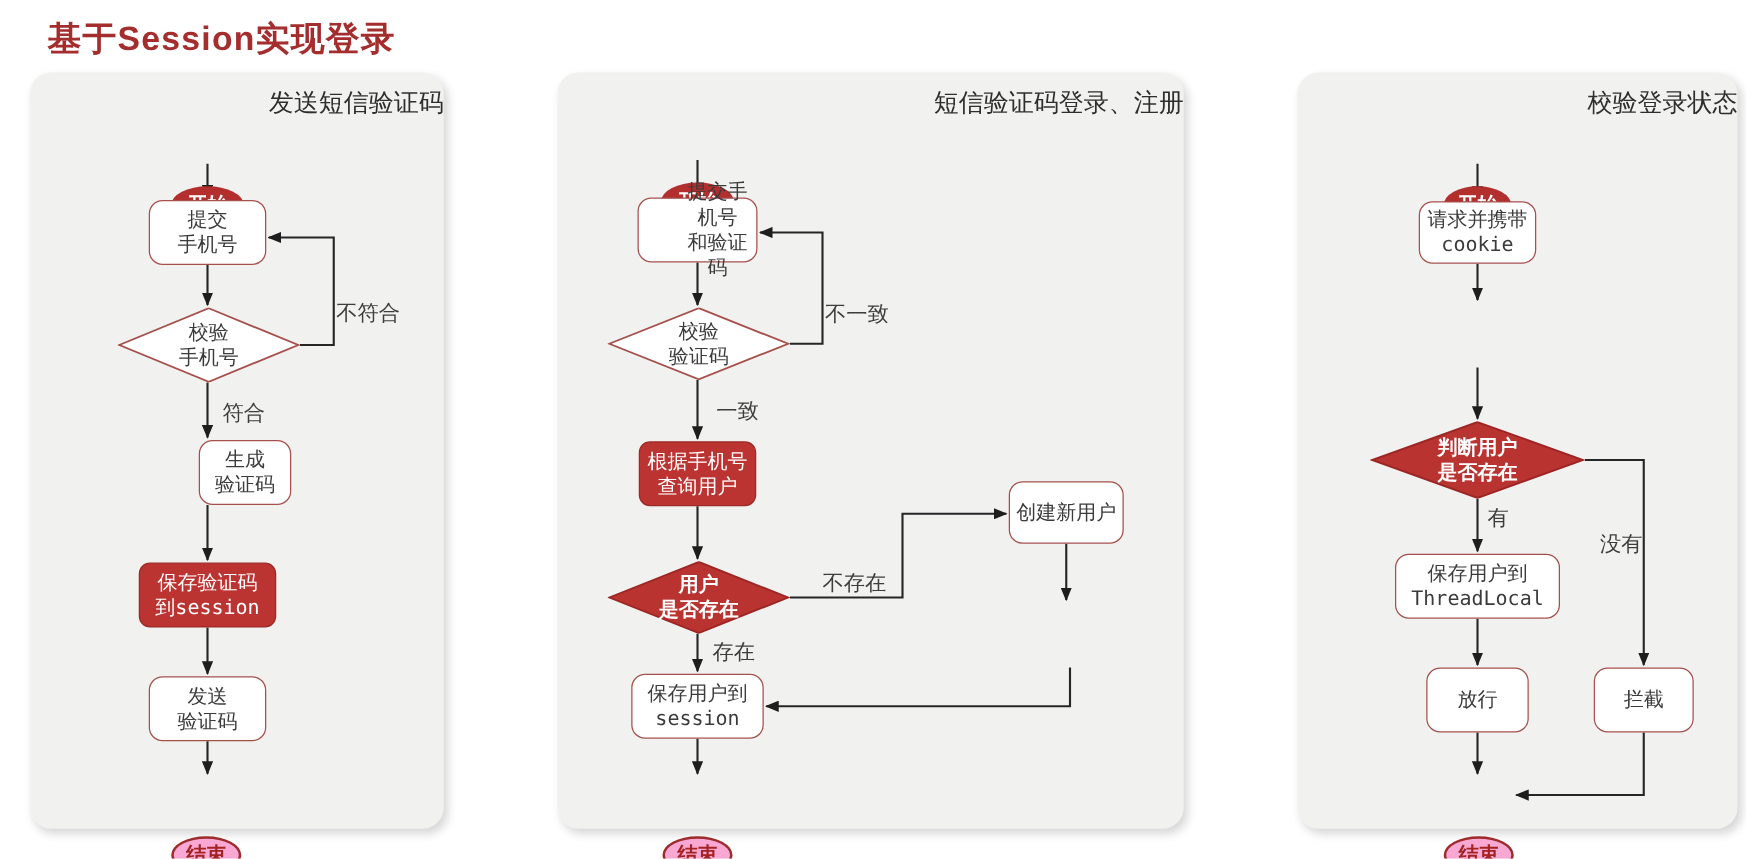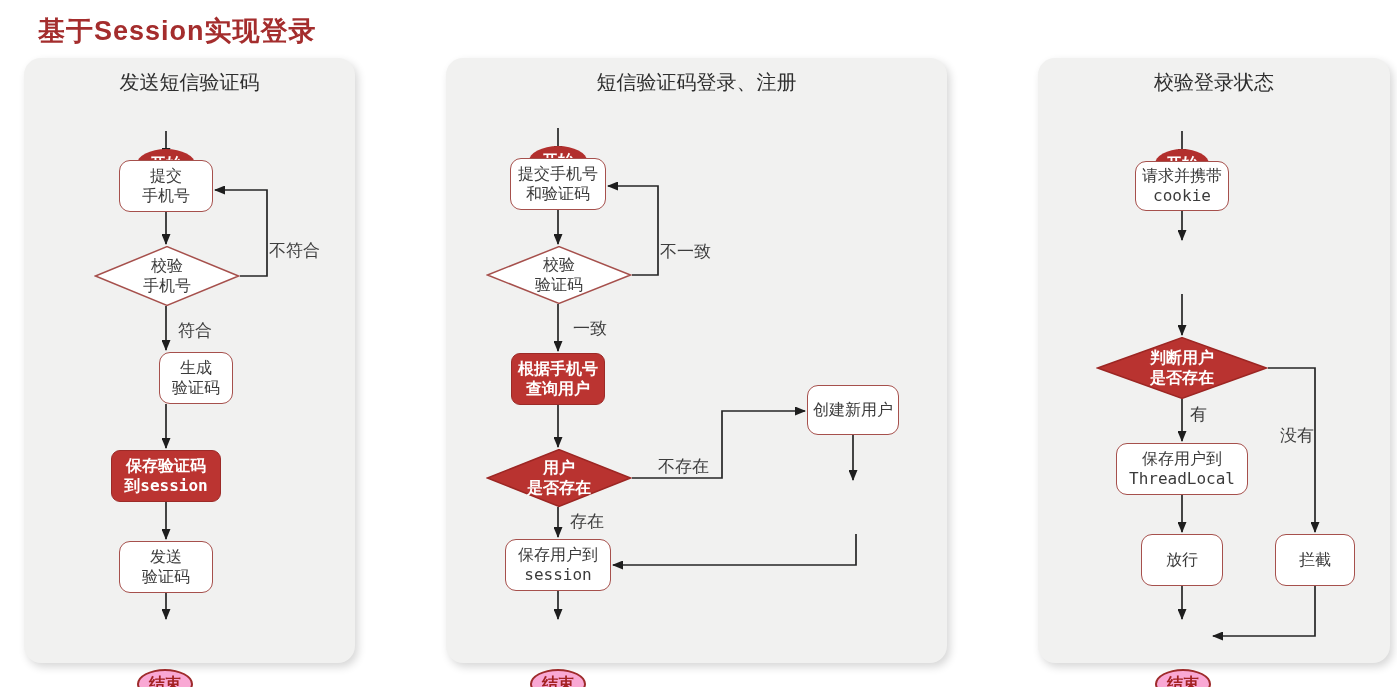--- a/index.html
+++ b/index.html
@@ -13,38 +13,38 @@
   }
 
   .panel {
     position:absolute; top:58px; height:605px;
     background:#f1f1f0; border-radius:17px;
     box-shadow:3px 4px 8px rgba(0,0,0,0.16);
     z-index:1;
   }
   .panel-title {
     position:absolute; top:11px; left:0; width:100%;
-    text-align:center; font-size:20px; color:#2e2e2e; font-weight:500;
+    text-align:right; font-size:20px; color:#2e2e2e; font-weight:500;
   }
 
   .arrows { position:absolute; left:0; top:0; width:1397px; height:687px; z-index:2; pointer-events:none; }
   .arrows polyline, .arrows line { fill:none; stroke:#262626; stroke-width:1.7; }
 
   .node {
     position:absolute; z-index:3;
     display:flex; align-items:center; justify-content:center; text-align:center;
   }
   .node-text {
     position:relative; z-index:2;
     white-space:pre-line; font-size:16px; line-height:1.28; color:#3b3b3b;
     font-family:"DejaVu Sans Mono", "Liberation Sans", sans-serif;
   }
   .box { background:#ffffff; border:1.5px solid #a6504c; border-radius:11px; }
   .red-box { background:#bb3431; border:1px solid #9c2a27; border-radius:9px; }
-  .red-box .node-text { color:#ffffff; font-weight:bold; }
+  .red-box .node-text { color:#ffffff; font-weight:normal; }
   .ellipse { border-radius:50%;margin-top:48px; }
   .start { background:#b22f2d; }
   .start .node-text { color:#ffffff; font-weight:bold; }
   .end { background:#f9a8d4; border:2.5px solid #9e2b2b; }
   .end .node-text { color:#a32222; font-weight:bold; }
 
   .diamond svg { position:absolute; left:0; top:0; width:100%; height:100%; z-index:1; }
   .diamond polygon { fill:#ffffff; stroke:#a6504c; stroke-width:1.5; vector-effect:non-scaling-stroke; }
   .diamond.red polygon { fill:#b93330; stroke:#9c2623; }
   .diamond.red .node-text { color:#ffffff; font-weight:bold; }
@@ -136,21 +136,21 @@
   </div>
   <div class="node ellipse end" style="left:137px; top:621px; width:56px; height:30px;">
     <span class="node-text">结束</span>
   </div>
   <div class="edge-label" style="left:269px; top:242px;">不符合</div>
   <div class="edge-label" style="left:178px; top:322px;">符合</div>
 
   <div class="node ellipse start" style="left:529px; top:98px; width:58px; height:30px;">
     <span class="node-text">开始</span>
   </div>
-  <div class="node box" style="left:510px; top:158px; width:96px; height:52px;">
+  <div class="node box" style="left:510px; top:158px; width:96px; height:52px;padding-left:32px;">
     <span class="node-text">提交手机号
 和验证码</span>
   </div>
   <div class="node diamond" style="left:486px; top:246px; width:146px; height:58px;">
     <svg viewBox="0 0 100 100" preserveAspectRatio="none">
         <polygon points="50,1 99,50 50,99 1,50"></polygon>
       </svg>
     <span class="node-text">校验
 验证码</span>
   </div>

